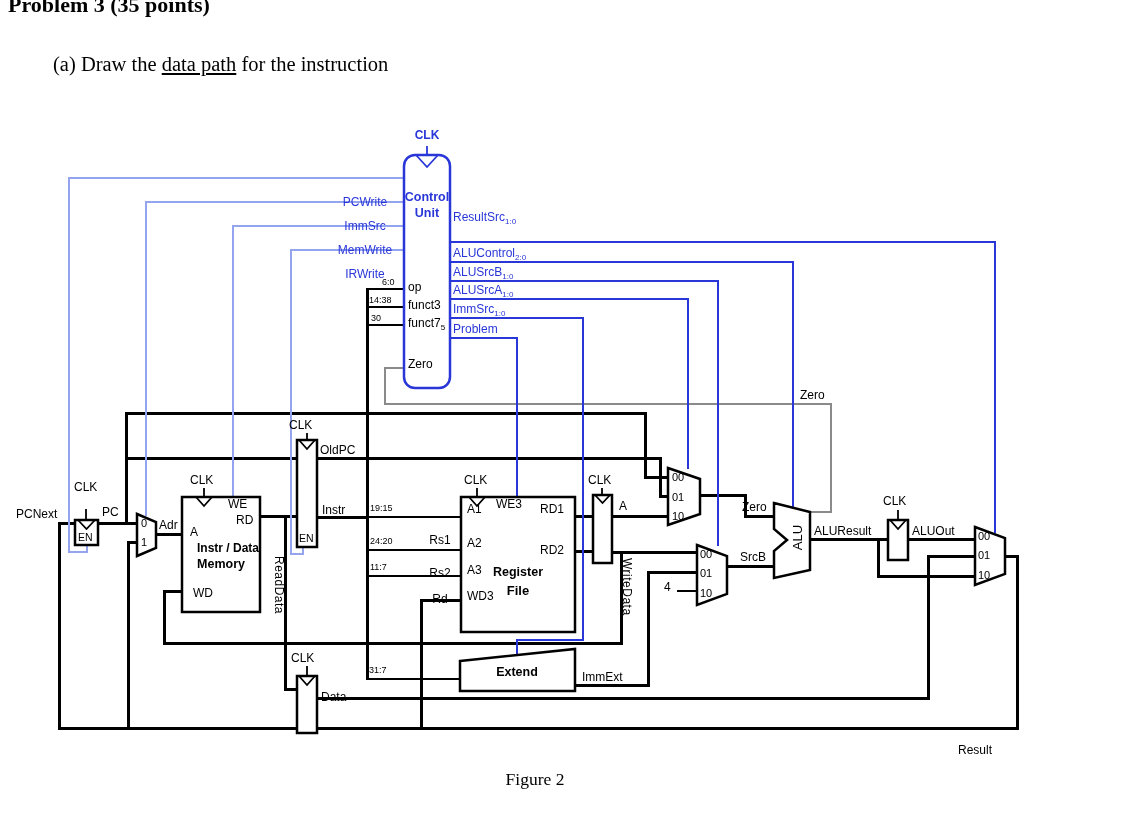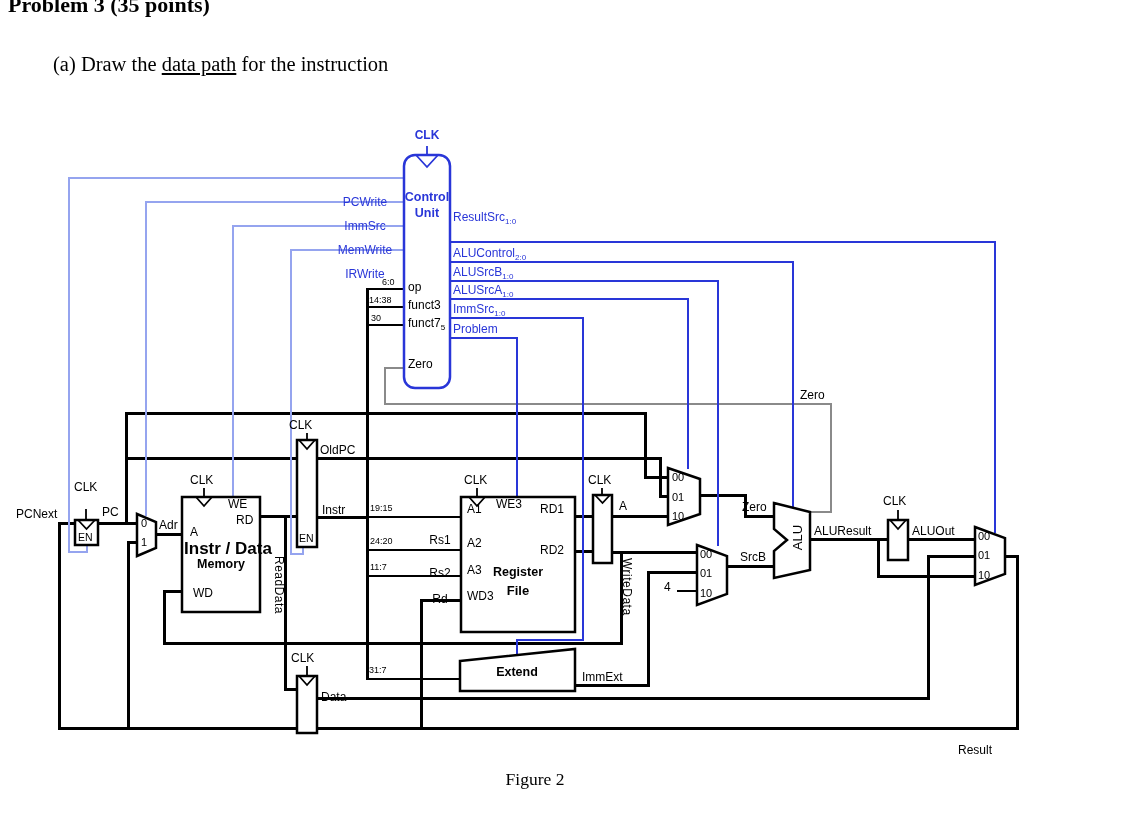--- a/index.html
+++ b/index.html
@@ -194,21 +194,21 @@
   <div class="lbl en" style="left:78px;top:532px">EN</div>
   <div class="lbl md" style="left:141px;top:517px">0</div>
   <div class="lbl md" style="left:141px;top:536px">1</div>
   <div class="lbl" style="left:159px;top:519px">Adr</div>
 
   <div class="lbl" style="left:190px;top:474px">CLK</div>
   <div class="lbl" style="left:228px;top:498px">WE</div>
   <div class="lbl" style="left:236px;top:514px">RD</div>
   <div class="lbl" style="left:190px;top:526px">A</div>
   <div class="lbl" style="left:193px;top:587px">WD</div>
-  <div class="lbl b calign" style="left:182px;top:542px;width:92px;font-size:17px">Instr / Data</div>
+  <div class="lbl b calign" style="left:182px;top:542px;width:92px;font-size:12px">Instr / Data</div>
   <div class="lbl b calign" style="left:182px;top:558px;width:78px;font-size:12.5px">Memory</div>
 
   <div class="lbl" style="left:289px;top:419px">CLK</div>
   <div class="lbl" style="left:320px;top:444px">OldPC</div>
   <div class="lbl" style="left:322px;top:504px">Instr</div>
   <div class="lbl en" style="left:299px;top:533px">EN</div>
   <div class="lbl vert" style="left:272px;top:556px">ReadData</div>
 
   <div class="lbl sm" style="left:370px;top:503px">19:15</div>
   <div class="lbl sm" style="left:370px;top:536px">24:20</div>

